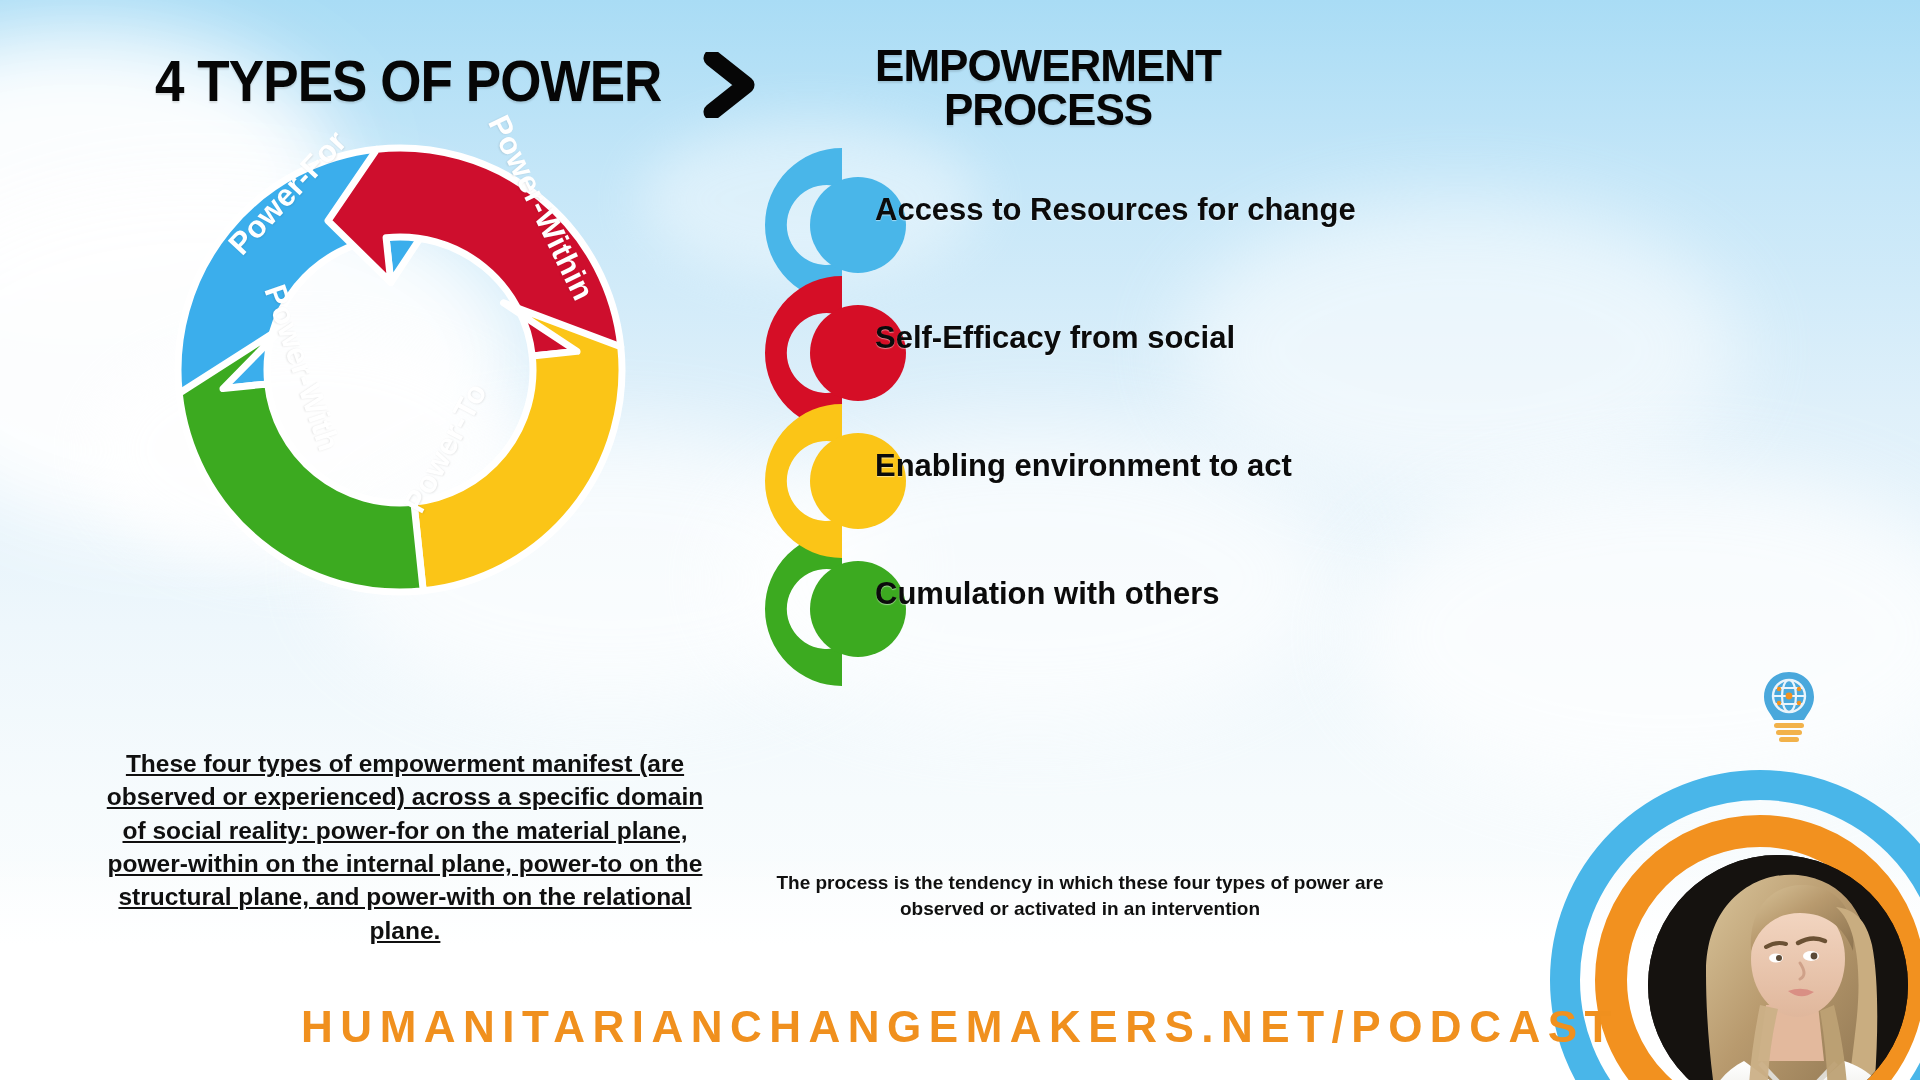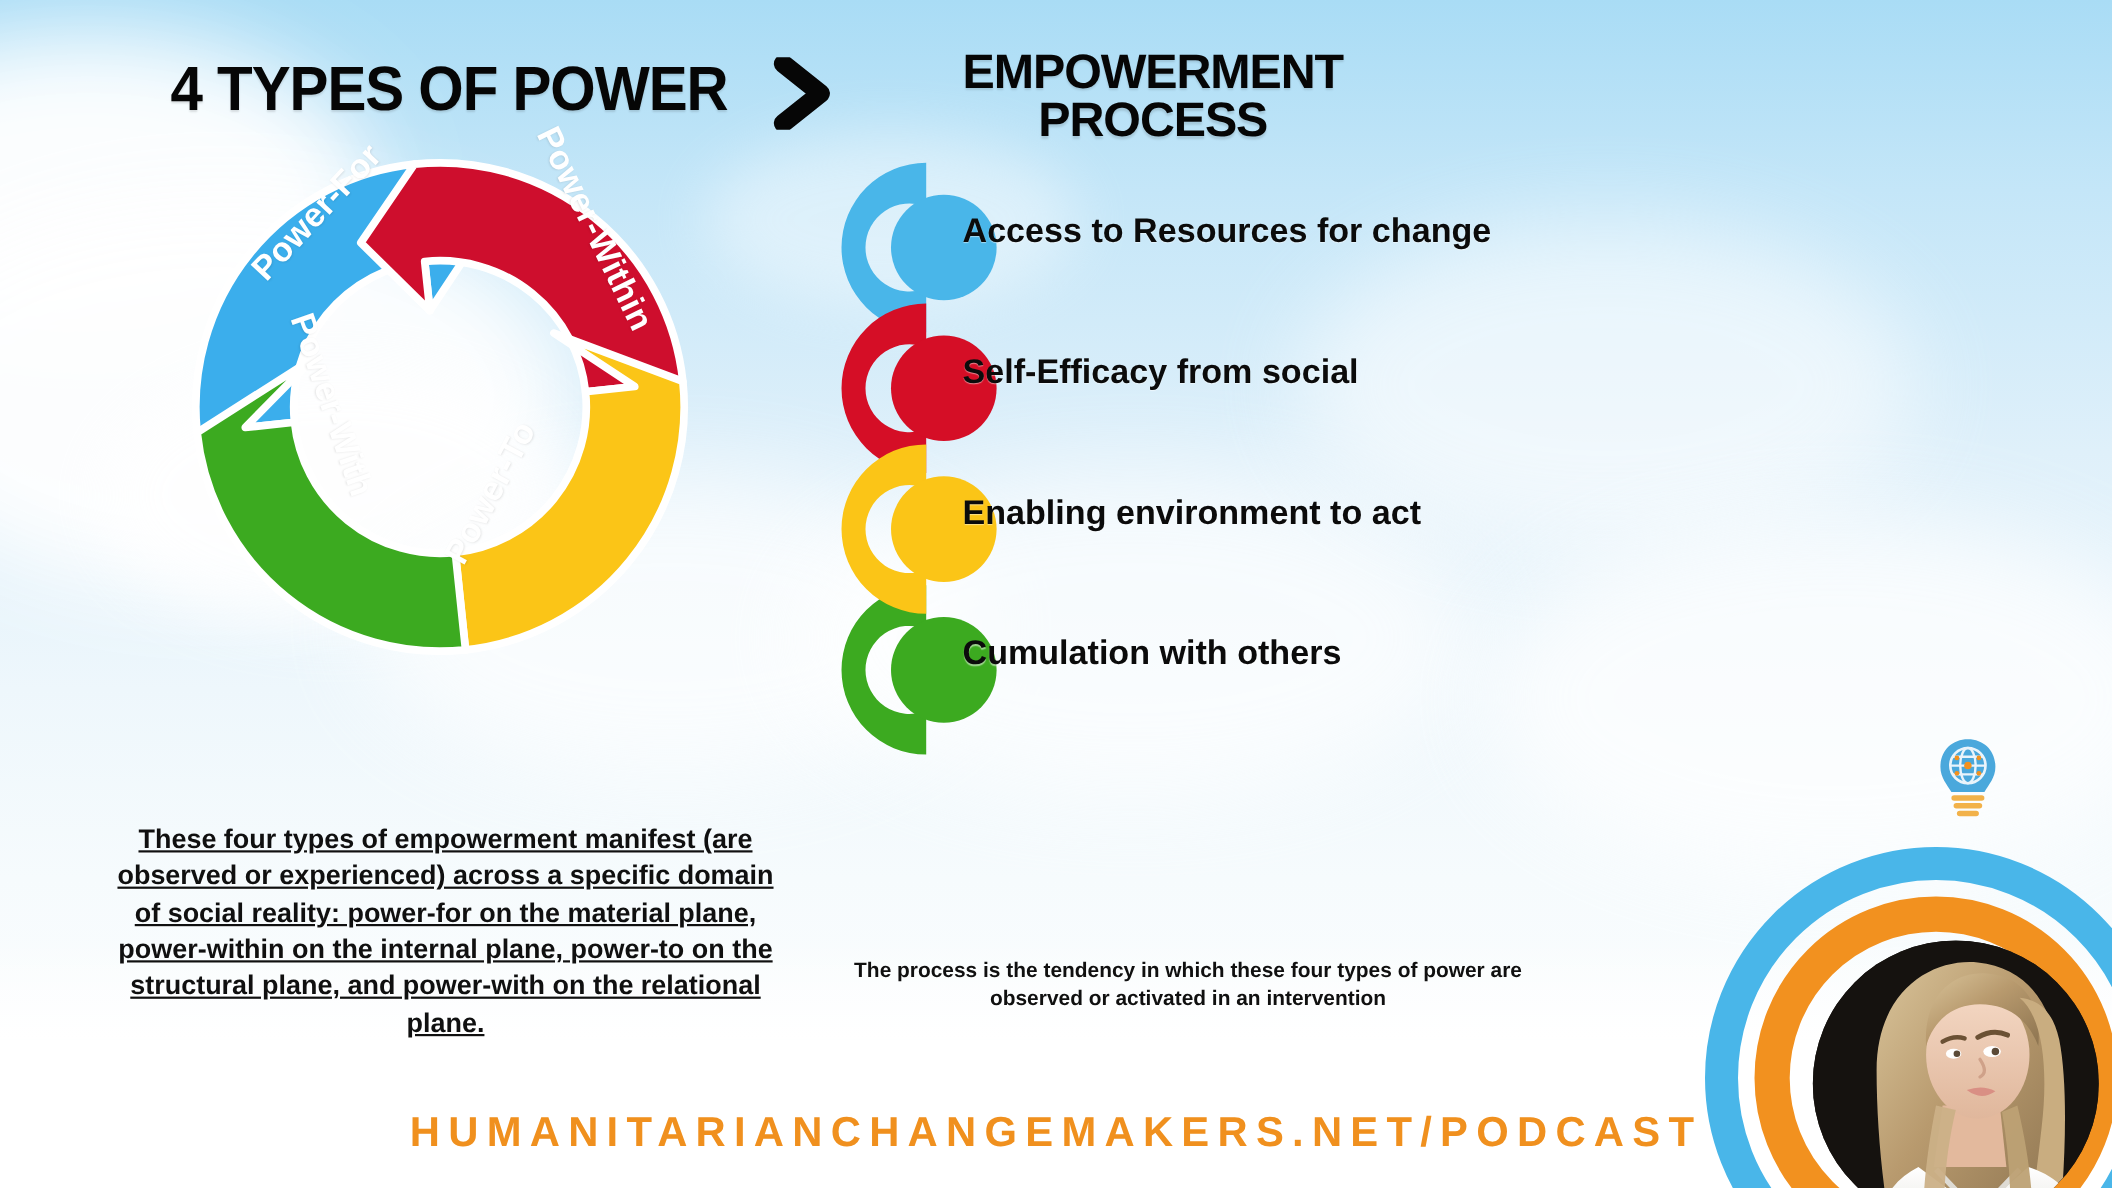--- a/index.html
+++ b/index.html
@@ -59,21 +59,21 @@
   .proc-arc{position:absolute;left:50px;top:0;width:136px;height:170px;}
   .proc-dot{position:absolute;border-radius:50%;}
   .proc-text{
     position:absolute;left:175px;color:#0b0b0b;font-weight:bold;font-size:31px;
     white-space:nowrap;text-shadow:0 1px 1px rgba(255,255,255,.5);
   }
 
   
   #footer-url{
     position:absolute;left:0;right:0;bottom:28px;text-align:center;
-    color:#F0901E;font-weight:bold;font-size:38px;letter-spacing:7.5px;
+    color:#F0901E;font-weight:bold;font-size:44px;letter-spacing:7.5px;
     font-family:"Liberation Sans", sans-serif;
   }
 
   
   #brand-art{position:absolute;right:0;bottom:0;width:390px;height:420px;overflow:hidden;}
   .ring{position:absolute;border-radius:50%;}
   #ring-blue{width:420px;height:420px;left:20px;top:110px;border:30px solid #49B6E9;box-sizing:border-box;}
   #ring-orange{width:330px;height:330px;left:65px;top:155px;border:32px solid #F2911F;box-sizing:border-box;}
   #photo-disc{position:absolute;left:118px;top:195px;width:260px;height:260px;border-radius:50%;overflow:hidden;background:#171512;}
   #bulb{position:absolute;left:228px;top:10px;width:62px;height:78px;}

